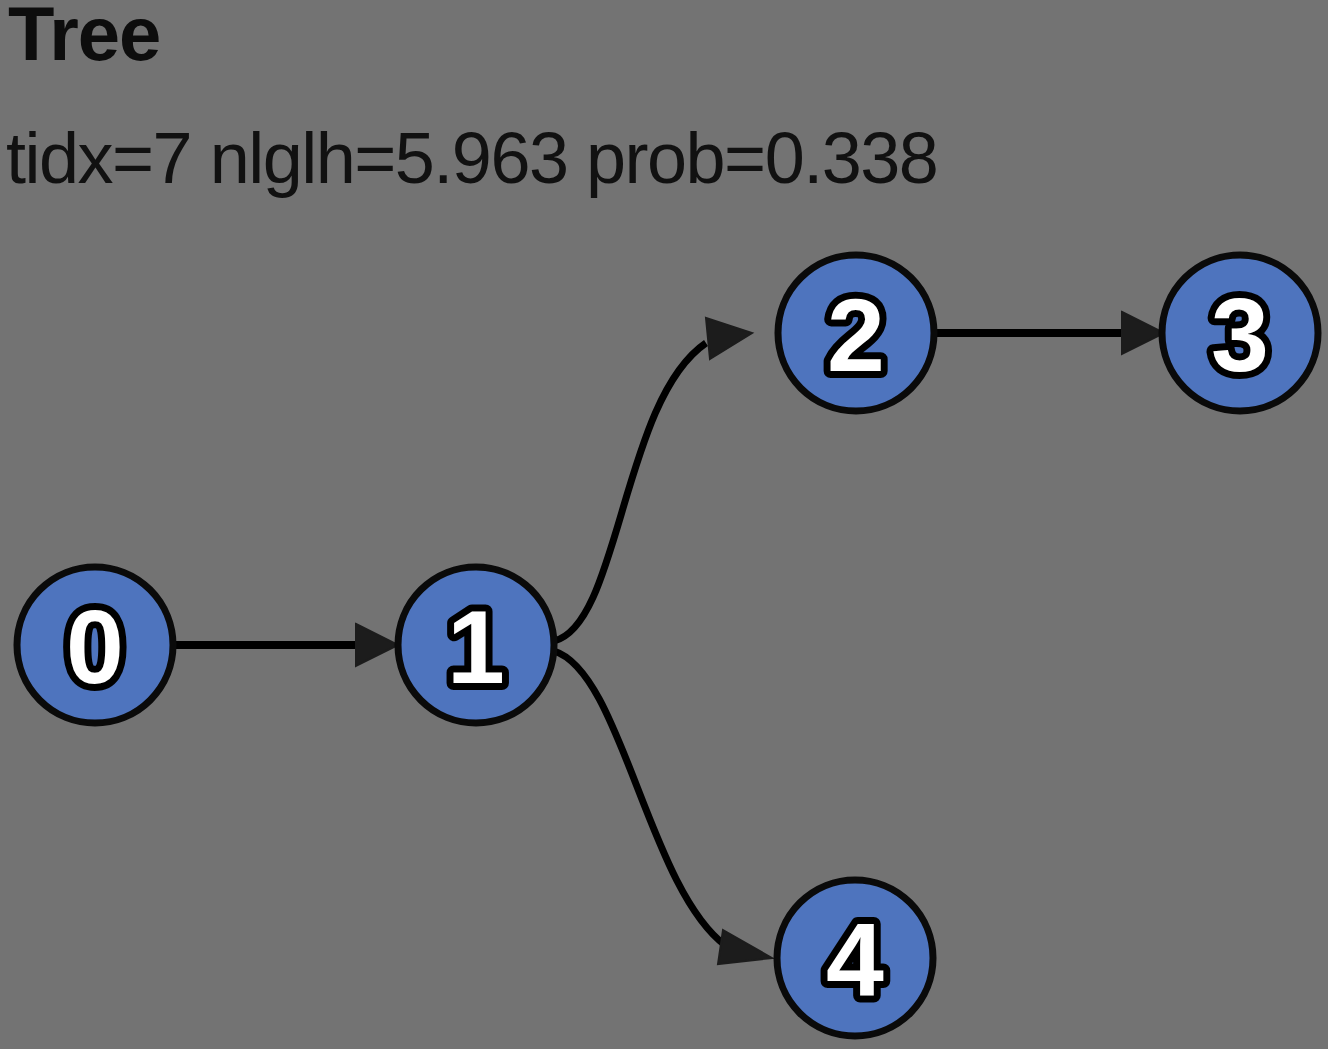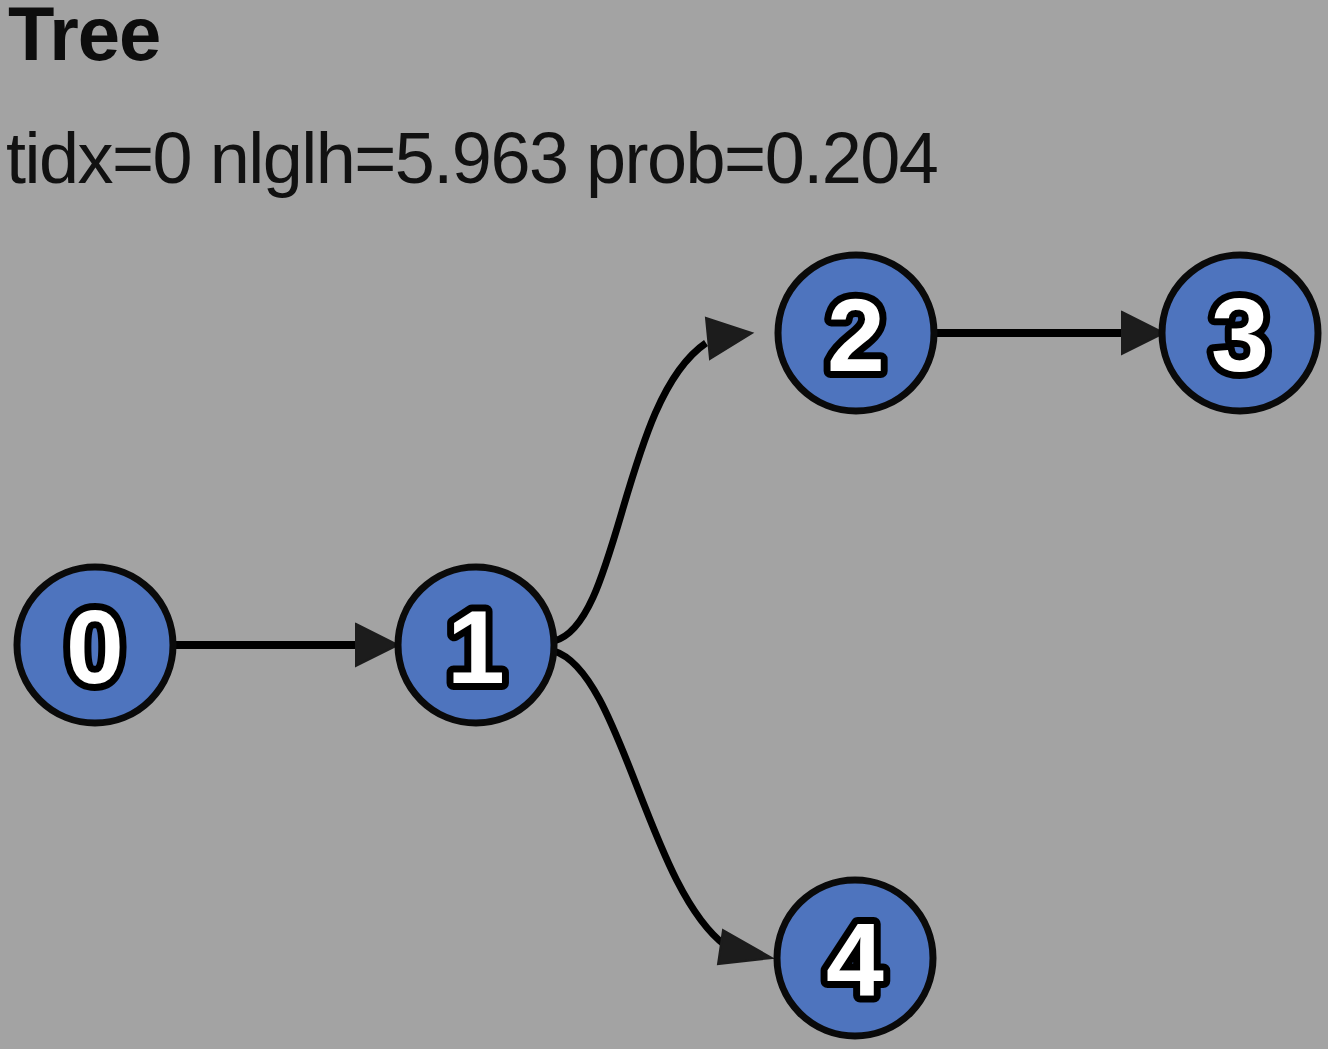--- a/index.html
+++ b/index.html
@@ -8,21 +8,21 @@
     padding: 0;
     background: #ffffff;
   }
   body {
     font-family: "Liberation Sans", sans-serif;
   }
   #tree-figure {
     position: relative;
     width: 1328px;
     height: 1049px;
-    background: #a3a3a3;
+    background: #737373;
     overflow: hidden;
   }
   #figure-title {
     position: absolute;
     left: 8px;
     top: -4px;
     font-size: 76px;
     font-weight: 700;
     color: #0d0d0d;
     letter-spacing: -1px;
@@ -80,21 +80,21 @@
     stroke-linejoin: round;
     paint-order: stroke fill;
   }
 </style>
 </head>
 <body>
 
 <div id="tree-figure">
 
   <div id="figure-title">Tree</div>
-  <div id="figure-subtitle">tidx=0 nlglh=5.963 prob=0.204</div>
+  <div id="figure-subtitle">tidx=7 nlglh=5.963 prob=0.338</div>
 
   <svg id="graph-svg" viewBox="0 0 1328 1049">
 
     <g>
 
       <g>
         <line class="edge-path-straight" x1="172" y1="645" x2="358" y2="645"></line>
         <polygon class="arrow-head" points="356,624 398,645 356,666"></polygon>
       </g>
 

